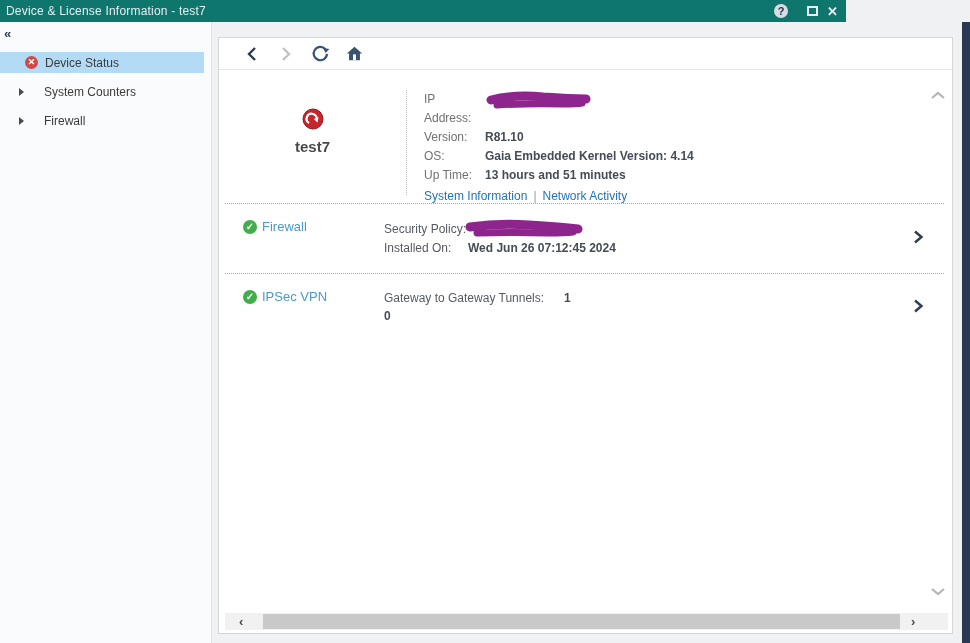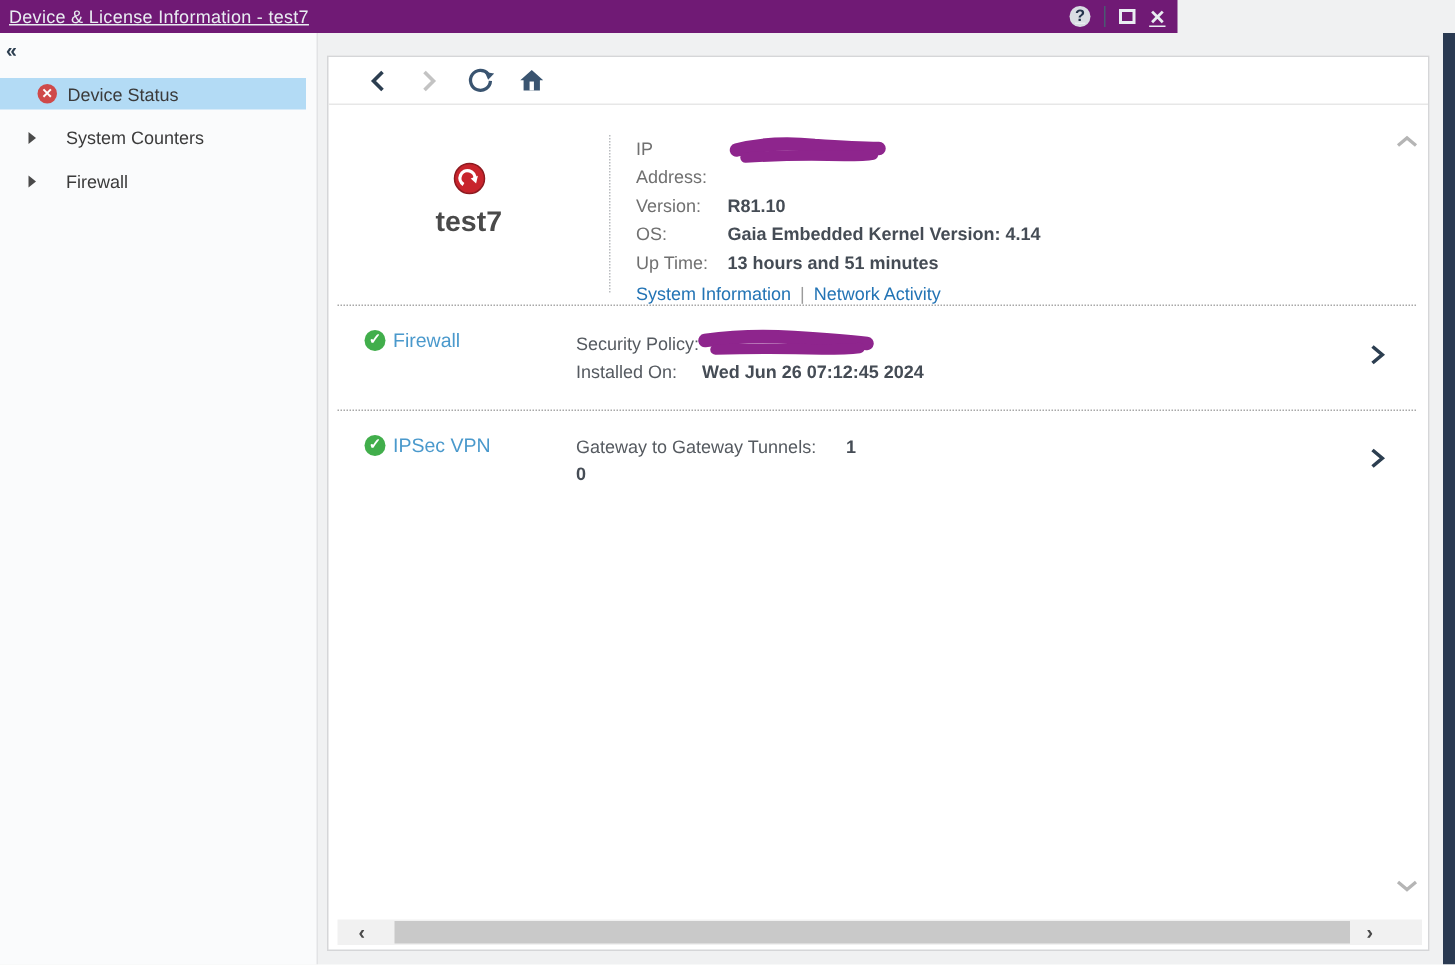--- a/index.html
+++ b/index.html
@@ -1,21 +1,21 @@
 <!DOCTYPE html>
 <html><head>
 <meta charset="utf-8">
 <style>
   * { margin:0; padding:0; box-sizing:border-box; }
   html,body { width:970px; height:643px; overflow:hidden; }
   body { font-family:"Liberation Sans", sans-serif; background:#f0f1f2; position:relative; }
 
   
-  .titlebar { position:absolute; top:0; left:0; width:785px; height:22px; background:#701a75;
-    display:flex; align-items:center; color:#e9edf2; font-size:12px; padding-left:6px; z-index:10;text-decoration:underline; }
+  .titlebar { position:absolute; top:0; left:0; width:846px; height:22px; background:#0f766e;
+    display:flex; align-items:center; color:#e9edf2; font-size:12px; padding-left:6px; z-index:10; }
   .titlebar-title { flex:1; letter-spacing:.2px; }
   .titlebar-controls { display:flex; align-items:center; gap:9px; padding-right:8px; }
   .help-btn { width:14px; height:14px; border-radius:50%; background:#d9dde3; color:#24334c;
     font-size:11px; font-weight:bold; display:flex; align-items:center; justify-content:center; cursor:pointer; }
   .tb-sep { width:1px; height:14px; background:#4a5a72; }
   .max-btn { width:11px; height:10px; border:2px solid #e9edf2; cursor:pointer; }
   .close-btn { color:#e9edf2; font-size:13px; font-weight:bold; line-height:1; cursor:pointer; }
 
   
   .navy-strip { position:absolute; top:22px; right:0; width:8px; height:621px; background:#2a3a52; }
@@ -41,21 +41,21 @@
     border:1px solid #d5d6d8; }
   .toolbar { height:32px; border-bottom:1px solid #e7e7e7; display:flex; align-items:center; padding-left:16px; }
   .tool-btn { width:34px; height:26px; display:flex; align-items:center; justify-content:center; cursor:pointer; }
   .tool-btn.disabled { cursor:default; }
 
   .content { position:relative; padding:0 0 0 0; }
 
   
   .device-row { display:flex; padding-top:16px; min-height:130px; }
   .device-identity { width:187px; display:flex; flex-direction:column; align-items:center; padding-top:22px; }
-  .device-name { margin-top:8px; font-size:19px; font-weight:bold; color:#4a4a4a; }
+  .device-name { margin-top:8px; font-size:15px; font-weight:bold; color:#4a4a4a; }
   .v-dotted { border-left:1px dotted #b9bcbf; margin:4px 0 8px 0; }
   .device-info { padding:4px 0 0 17px; }
   .info-row { display:flex; font-size:12px; line-height:19px; }
   .info-label { width:61px; color:#707070; }
   .info-value { font-weight:bold; color:#454c55; }
   .redact-ip { margin-top:1px; }
   .links-row { margin-top:4px; font-size:12px; display:flex; align-items:center; }
   .link { color:#2374b5; cursor:pointer; }
   .link-sep { color:#9b9b9b; margin:0 6px; }
 

